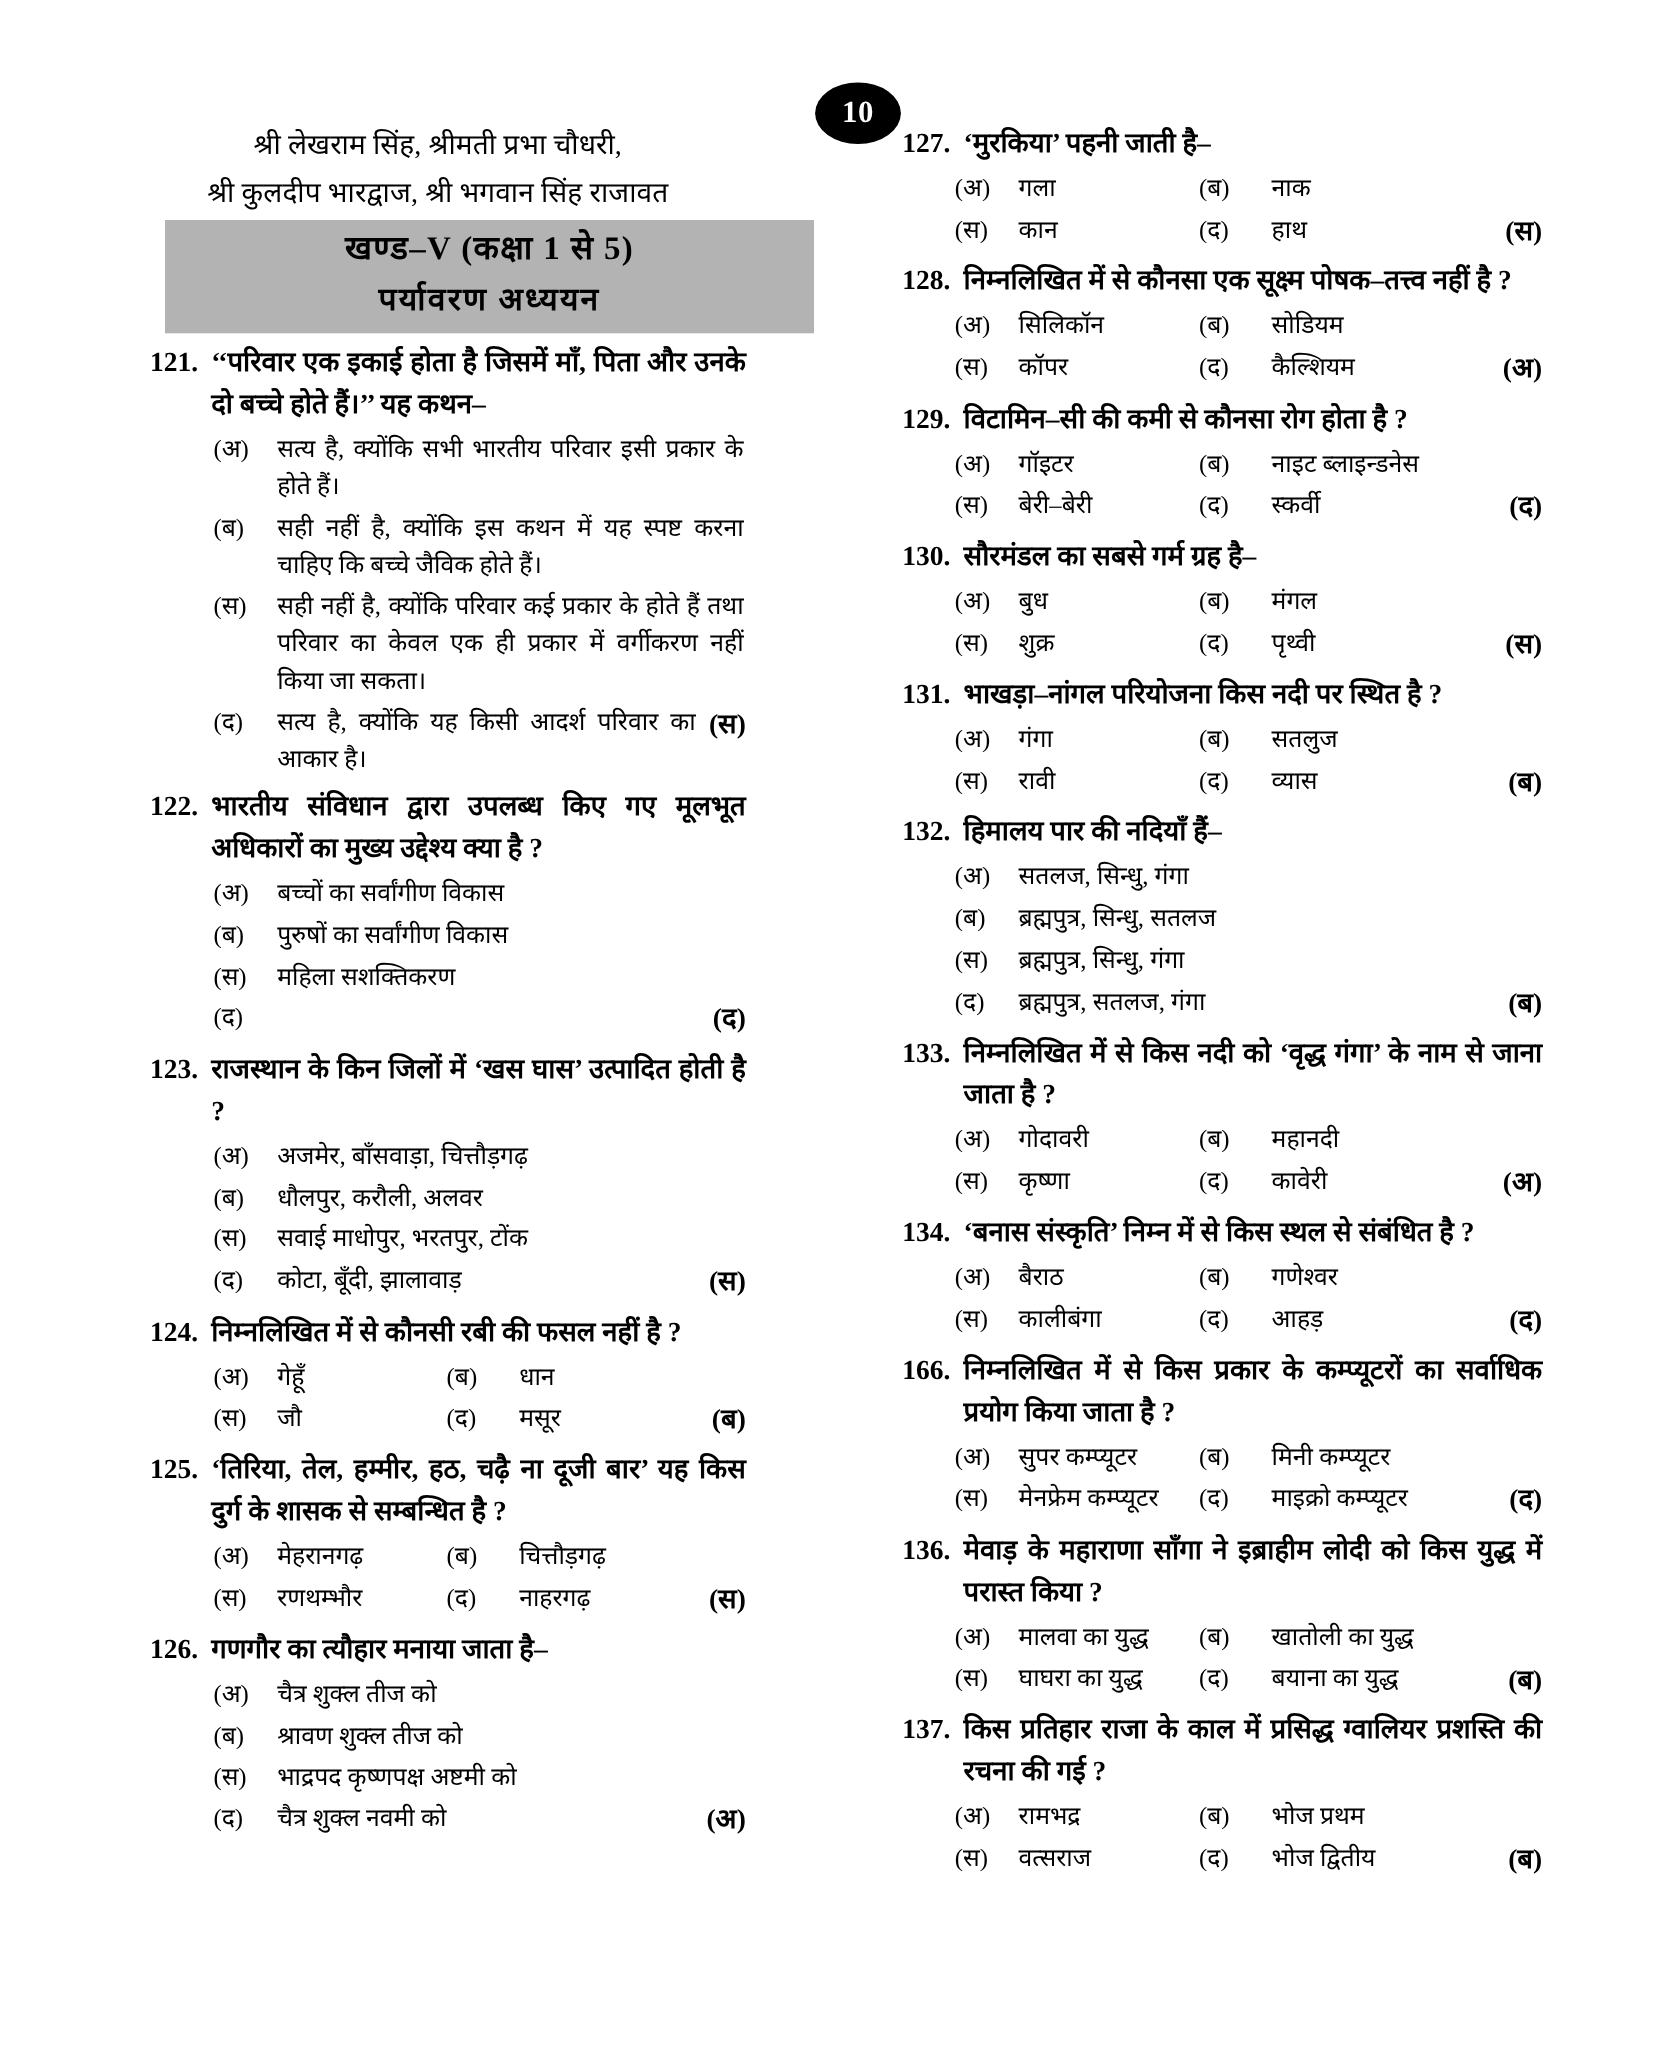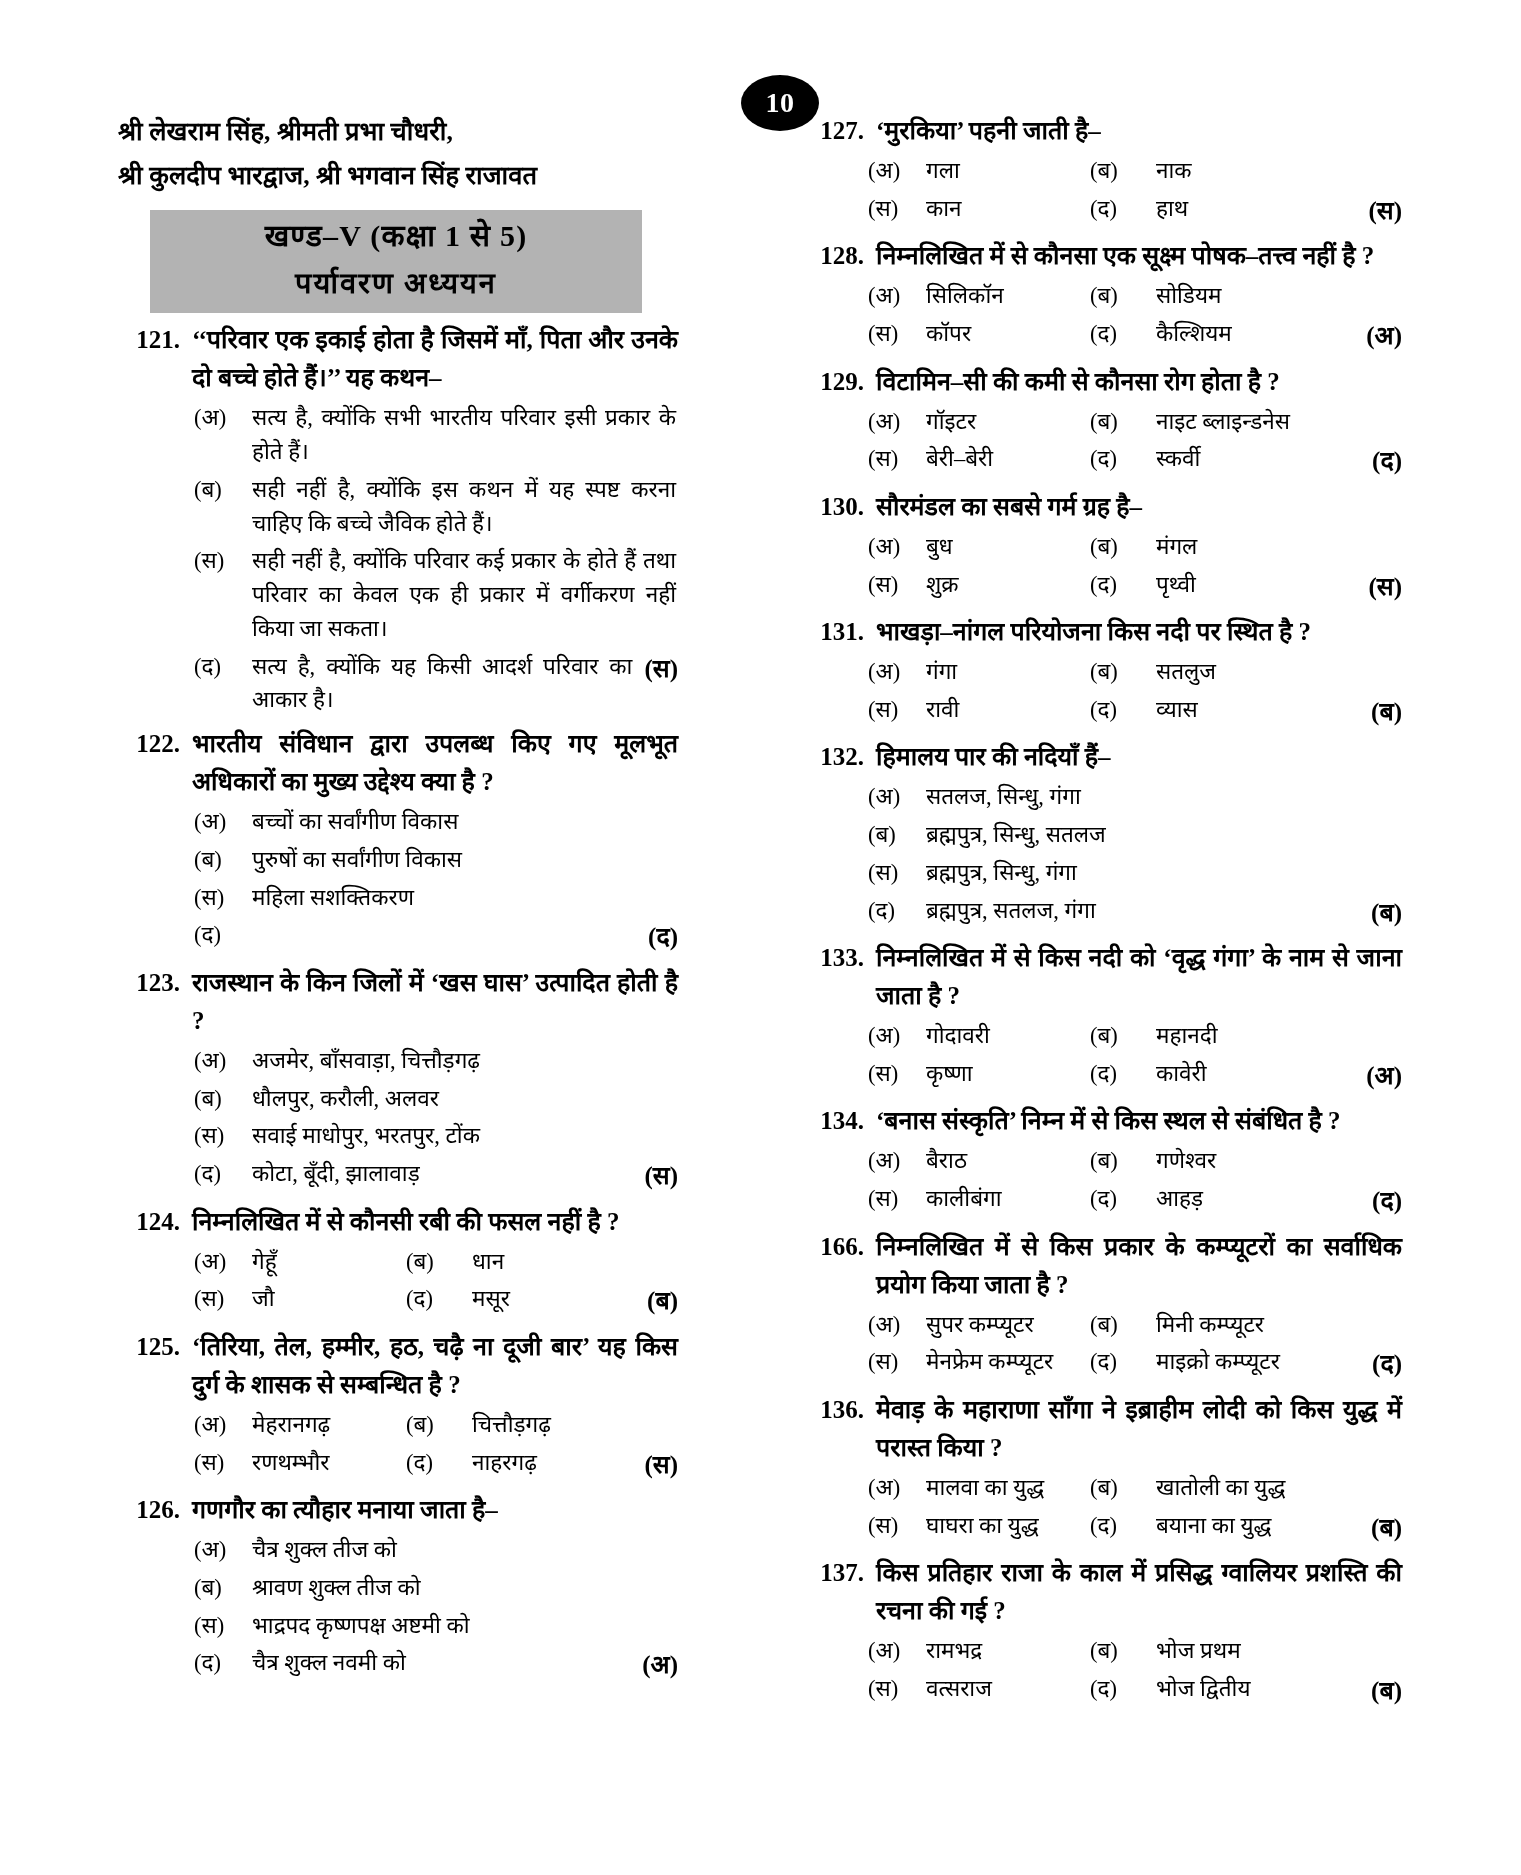--- a/index.html
+++ b/index.html
@@ -42,34 +42,33 @@
   
   .col {
     position: absolute;
     top: 104px;
   }
   .col-left  { left: 118px;  width: 560px; }
   .col-right { left: 790px;  width: 612px; }
 
   
   .credits {
-    text-align: left;
-    font-weight: bold;
+    text-align: center;
+    font-weight: normal;
     font-size: 25.5px;
     line-height: 1.72;
     letter-spacing: 0.1px;
     padding: 6px 0 2px 0;
   }
   .credits div { white-space: nowrap; }
 
   
   .section-banner {
-    margin-top: 10px;
     background: #b3b3b3;
-    width: 492px;
+    width: 590px;
     margin-left: 32px;
     text-align: center;
     padding: 5px 0 9px 0;
   }
   .section-banner .line1 {
     font-weight: bold;
     font-size: 30px;
     letter-spacing: 1.2px;
     line-height: 1.42;
     padding-bottom: 4px;

